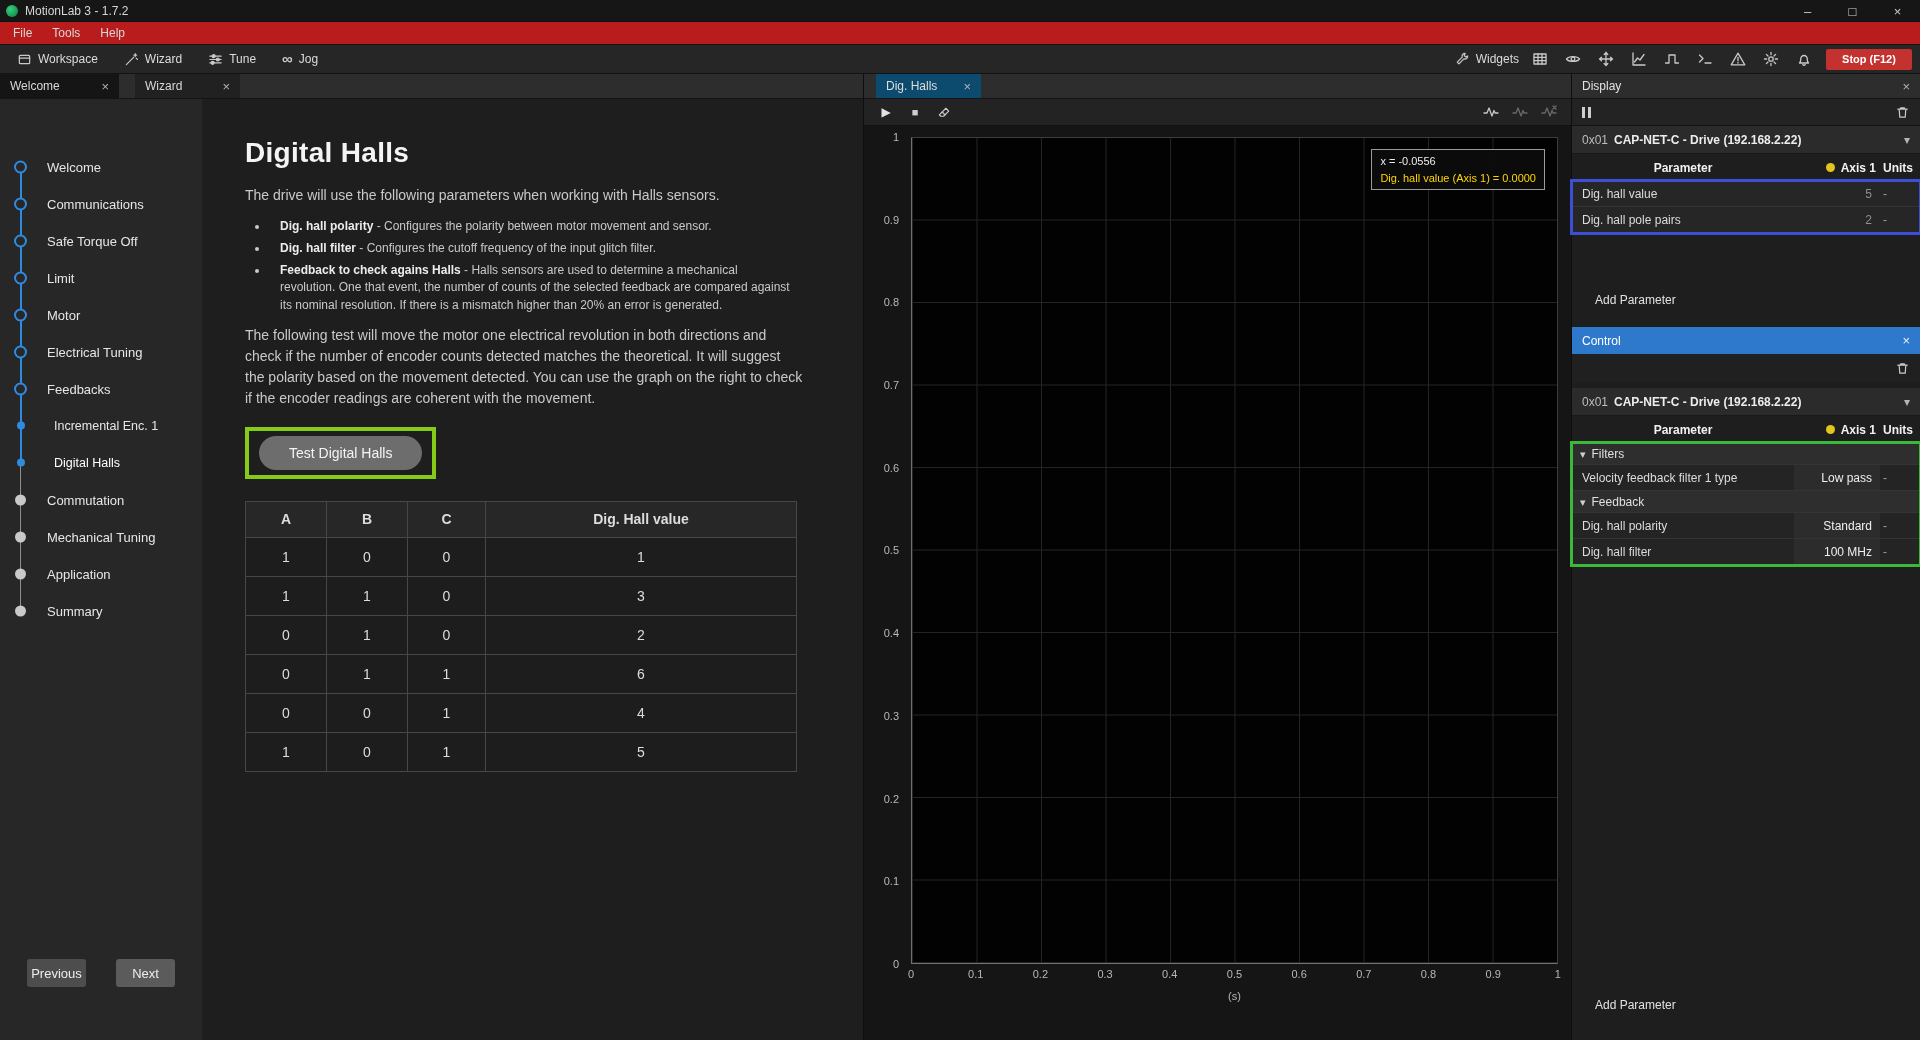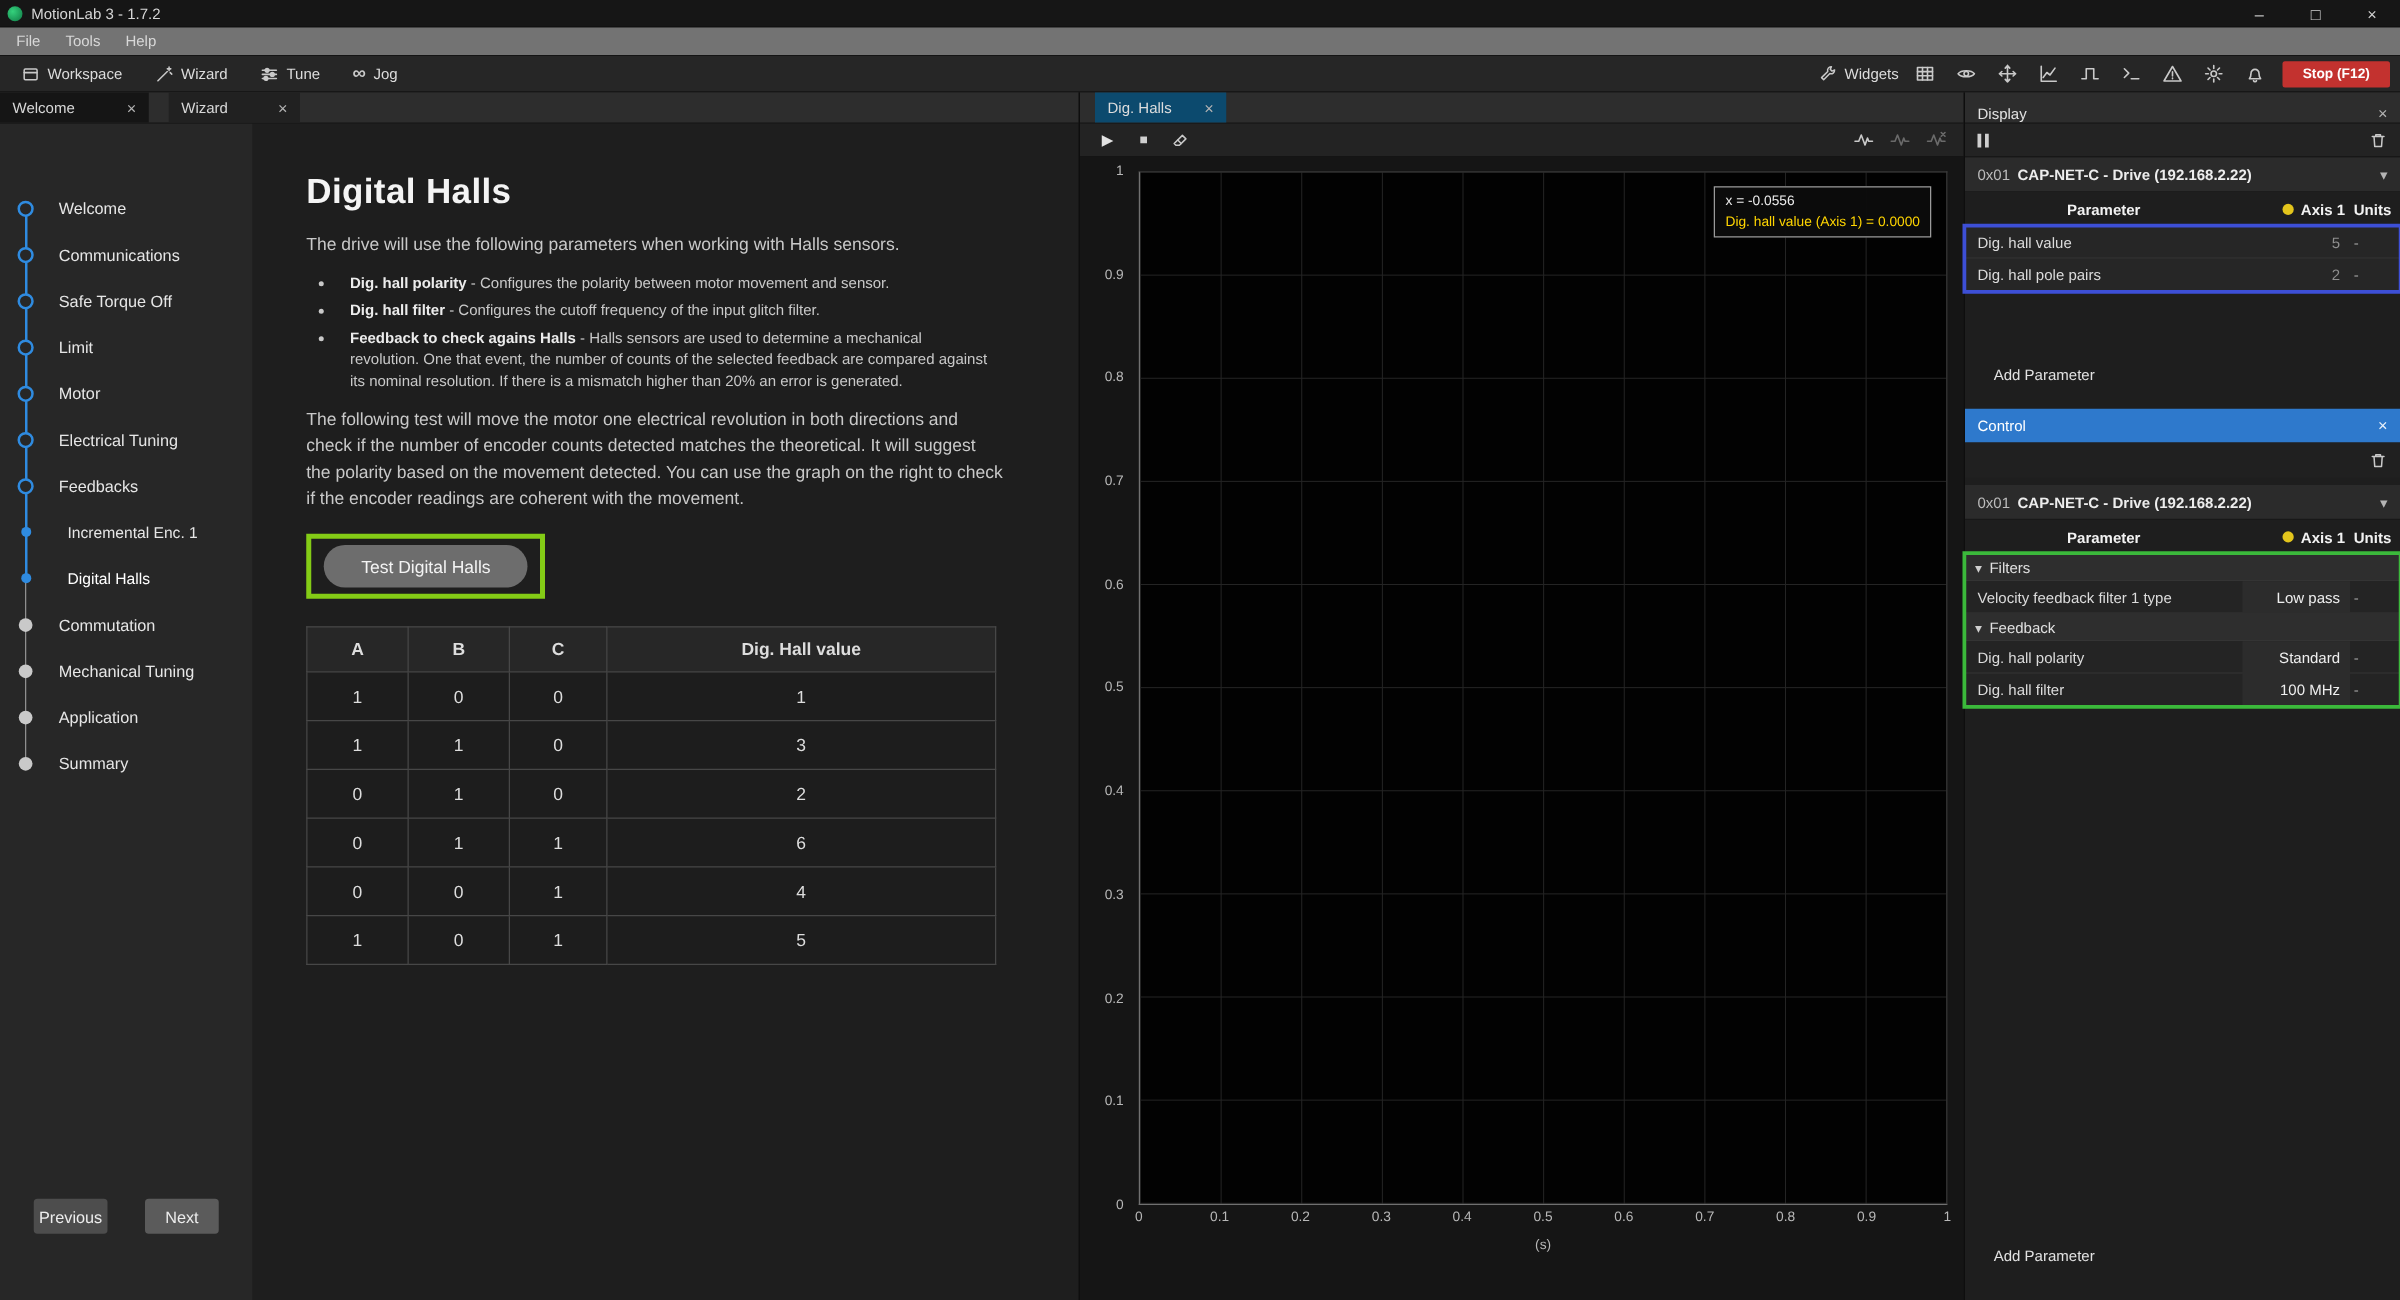--- a/index.html
+++ b/index.html
@@ -9,21 +9,21 @@
   .ico { stroke:#c9c9c9; fill:none; stroke-width:1.3; stroke-linecap:round; stroke-linejoin:round; }
 
   
   .titlebar { position:absolute; top:0; left:0; right:0; height:22px; background:#161616; display:flex; align-items:center; padding-left:6px; gap:7px; border-bottom:1px solid #101010; }
   .logo { width:12px; height:12px; border-radius:50%; background:radial-gradient(circle at 35% 35%, #34d17c, #0f7a45); }
   .titlebar .title { font-size:12px; color:#d6d6d6; }
   .win-controls { position:absolute; right:0; top:0; height:22px; display:flex; }
   .winbtn { width:45px; height:22px; display:flex; align-items:center; justify-content:center; color:#cfcfcf; font-size:13px; }
 
   
-  .menubar { position:absolute; top:22px; left:0; right:0; height:23px; background:#737373; display:flex; align-items:center; padding-left:3px; border-bottom:1px solid #141414; }
+  .menubar { position:absolute; top:22px; left:0; right:0; height:23px; background:#b91c1c; display:flex; align-items:center; padding-left:3px; border-bottom:1px solid #141414; }
   .menu-item { padding:2px 10px; font-size:12px; color:#d8d8d8; }
 
   
   .toolbar { position:absolute; top:45px; left:0; right:0; height:29px; background:#262626; border-bottom:1px solid #131313; display:flex; align-items:center; padding:0 6px 0 4px; }
   .tool-btn { display:flex; align-items:center; gap:6px; color:#dcdcdc; font-size:12px; padding:0 13px; height:100%; }
   .tb-spacer { flex:1; }
   .tool-icons { display:flex; align-items:center; gap:17px; margin-right:14px; }
   .tool-icons .tico { width:16px; height:16px; display:flex; align-items:center; justify-content:center; }
   .stop-btn { width:86px; height:21px; background:#c3322f; color:#fff; font-size:11px; font-weight:bold; display:flex; align-items:center; justify-content:center; border-radius:2px; margin-right:2px; }
   .jog-glyph { font-size:15px; font-weight:bold; color:#c9c9c9; line-height:14px; }
@@ -94,21 +94,21 @@
   .y-ticks { position:absolute; left:0; top:3px; width:41px; height:843px; display:flex; flex-direction:column; justify-content:space-between; align-items:flex-end; }
   .y-ticks span { font-size:11px; color:#b8b8b8; line-height:16px; padding-right:6px; }
   .x-ticks { position:absolute; left:35px; top:842px; width:671px; display:flex; justify-content:space-between; }
   .x-ticks span { width:24px; text-align:center; font-size:11px; color:#b8b8b8; }
   .x-axis-label { position:absolute; left:47px; top:864px; width:647px; text-align:center; font-size:11px; color:#b8b8b8; }
   .plot-tooltip { position:absolute; right:12px; top:11px; background:rgba(12,12,12,.95); border:1px solid #9a9a9a; padding:3px 8px; font-size:11px; line-height:1.5; white-space:nowrap; }
   .plot-tooltip .t1 { color:#ececec; }
   .plot-tooltip .t2 { color:#ffd500; }
 
   
-  .rp-header { height:25px; background:#2d2d2d; display:flex; align-items:flex-end; padding:0 10px; font-size:12px; color:#e2e2e2; border-bottom:1px solid #141414;gap:44px; }
+  .rp-header { height:25px; background:#2d2d2d; display:flex; align-items:center; padding:0 10px; font-size:12px; color:#e2e2e2; border-bottom:1px solid #141414;gap:44px; }
   .rp-header .tab-close { margin-left:auto; }
   .rp-toolbar { height:27px; background:#232323; display:flex; align-items:center; padding:0 10px; border-bottom:1px solid #141414; }
   .pause-bars { display:flex; gap:3px; }
   .pause-bars i { width:3px; height:11px; background:#cfcfcf; display:block; }
   .rp-toolbar .trash { margin-left:auto; }
   .drive-row { height:28px; background:#2b2b2b; display:flex; align-items:center; gap:6px; padding:0 10px; font-size:12px; border-bottom:1px solid #181818; }
   .drive-prefix { color:#bdbdbd; }
   .drive-name { font-weight:bold; color:#ededed; }
   .chev { margin-left:auto; color:#b5b5b5; font-size:12px; }
   .param-head { display:grid; grid-template-columns:222px 86px 41px; height:27px; align-items:center; font-size:12px; font-weight:bold; color:#f2f2f2; }

